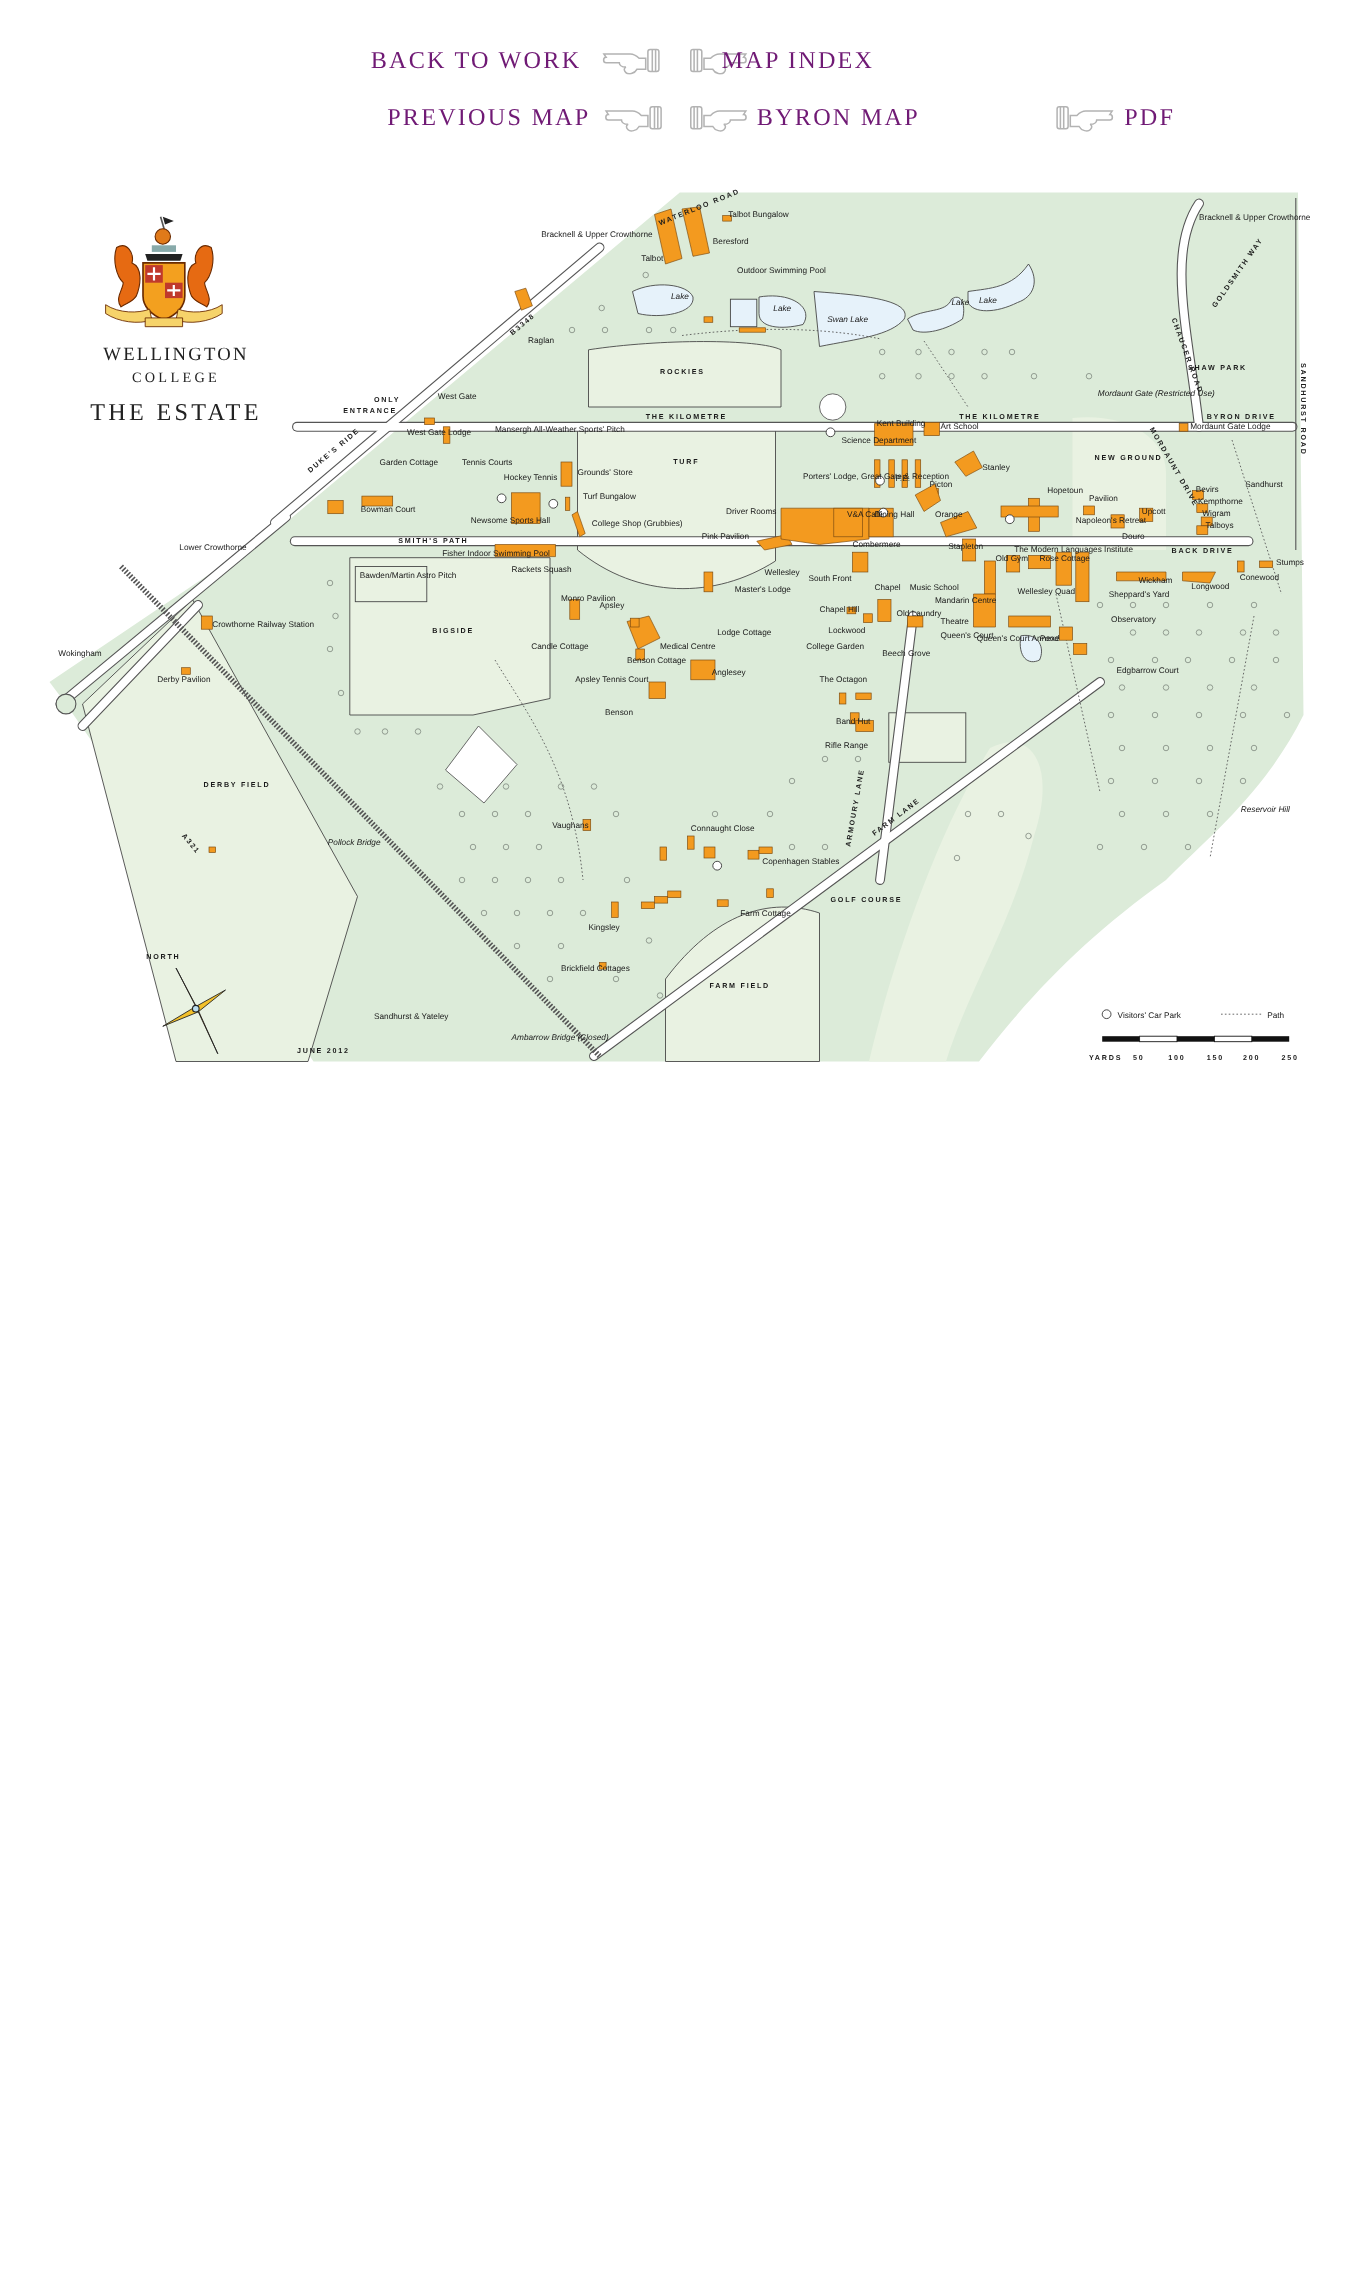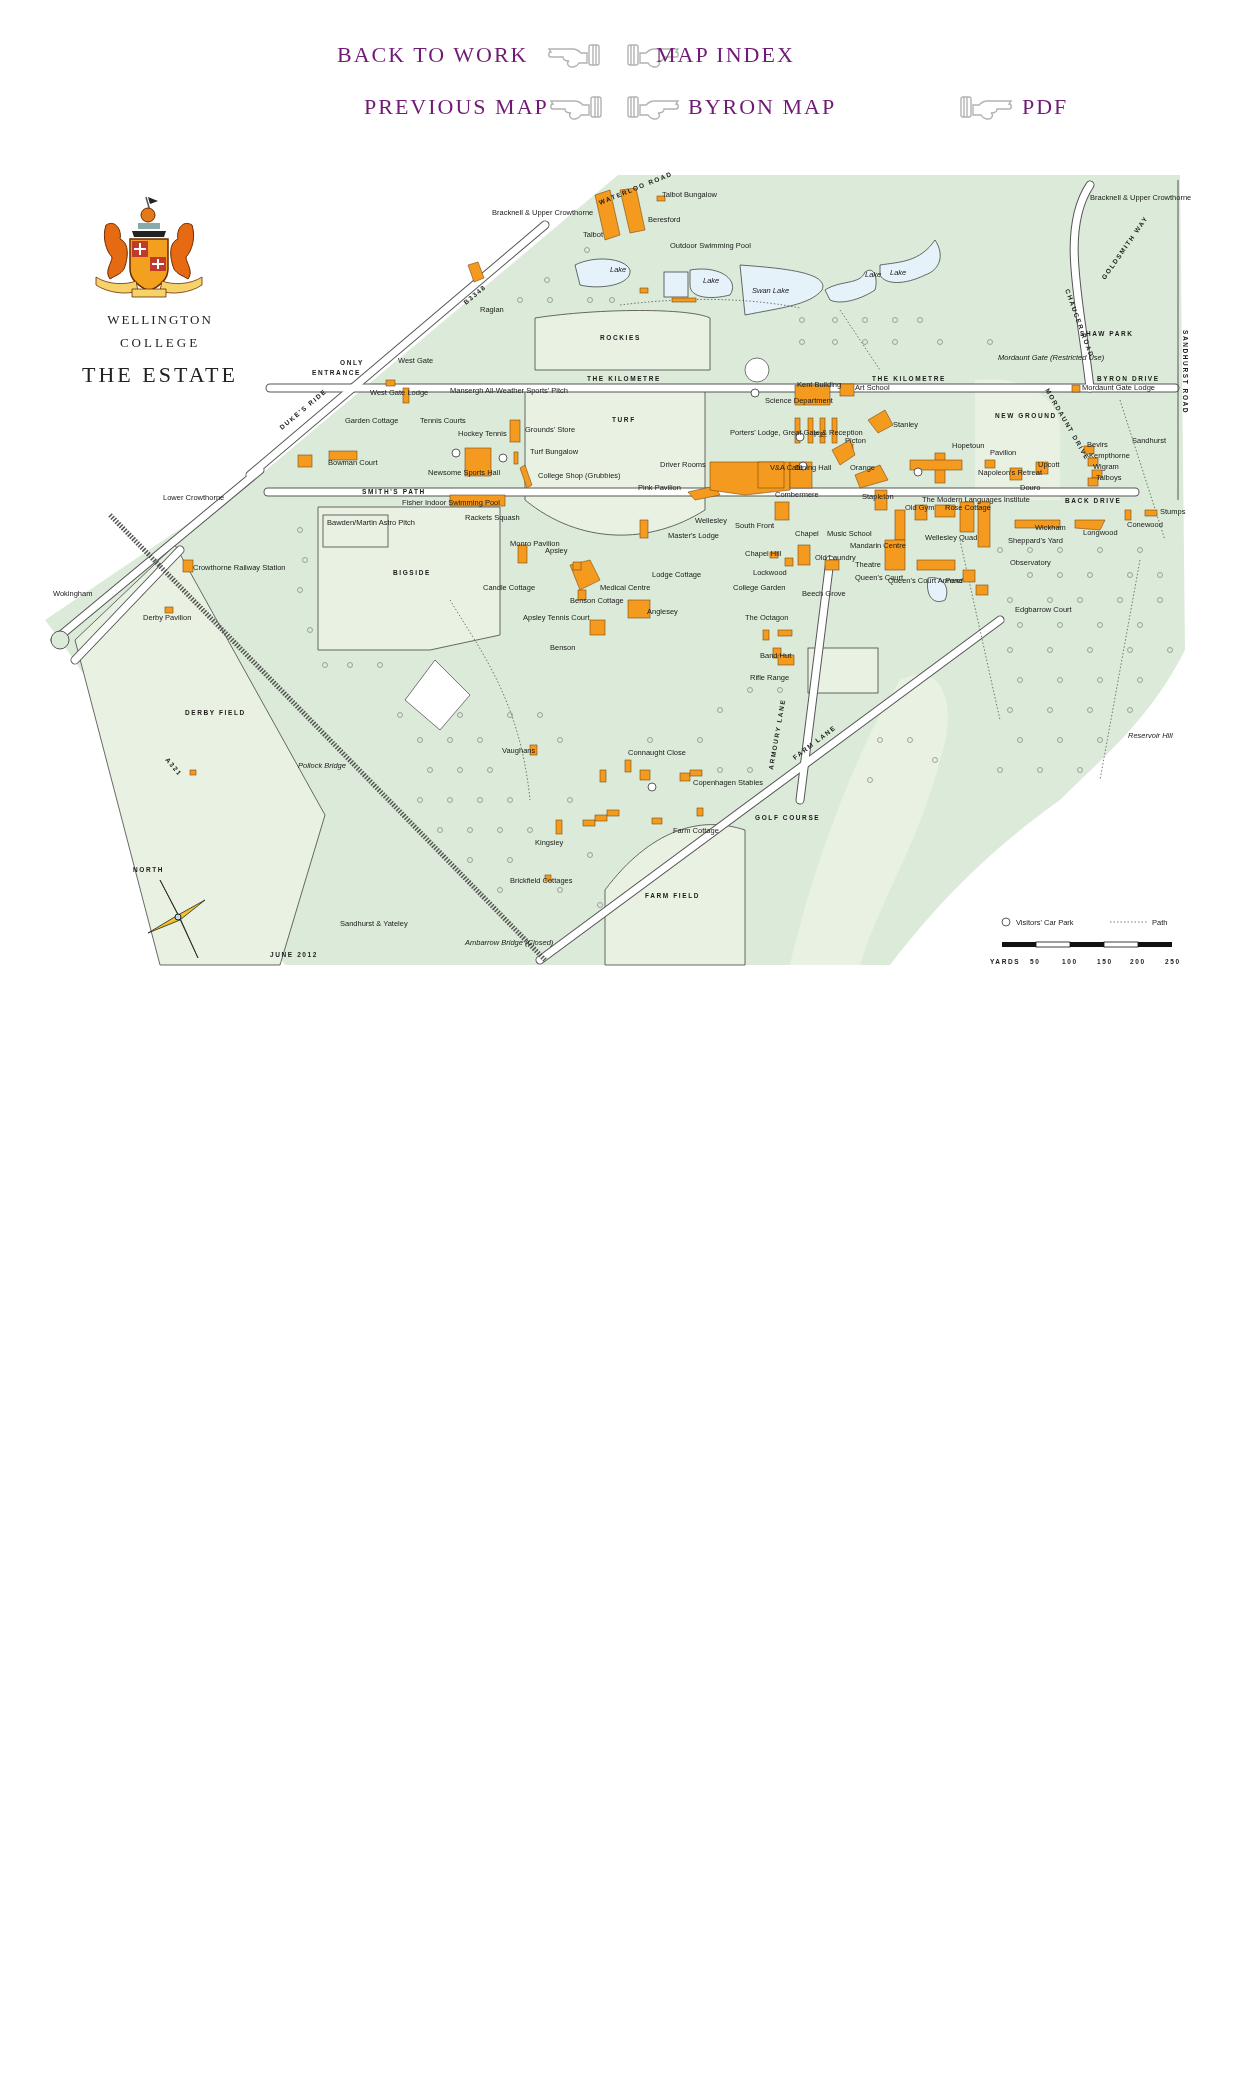--- a/index.html
+++ b/index.html
@@ -30,21 +30,21 @@
 <svg class="hand" style="left:622px;top:42px;" viewBox="0 0 60 26">
   <g fill="none" stroke="#b3b3b3" stroke-width="1.4" transform="translate(60,0) scale(-1,1)">
       <path d="M4 7 h24 c4 0 6 2 8 4 h6 v10 h-8 c-2 4 -8 5 -10 3 c-2 -2 -2 -4 0 -5 c-4 0 -6 -2 -6 -4 h-12 c-3 0 -3 -5 0 -5 z"></path>
       <rect x="44" y="3" width="10" height="20" rx="2"></rect>
       <line x1="48" y1="3" x2="48" y2="23"></line>
       <line x1="51" y1="3" x2="51" y2="23"></line>
     </g>
 </svg>
 <div class="nav" style="left:656px;top:42px;">MAP INDEX</div>
 
-<div class="nav" style="left:364px;top:94px;">PREVIOUS MAP</div>
+<div class="nav" style="left:352px;top:94px;">PREVIOUS MAP</div>
 <svg class="hand" style="left:547px;top:94px;" viewBox="0 0 60 26">
   <g fill="none" stroke="#b3b3b3" stroke-width="1.4">
       <path d="M4 7 h24 c4 0 6 2 8 4 h6 v10 h-8 c-2 4 -8 5 -10 3 c-2 -2 -2 -4 0 -5 c-4 0 -6 -2 -6 -4 h-12 c-3 0 -3 -5 0 -5 z"></path>
       <rect x="44" y="3" width="10" height="20" rx="2"></rect>
       <line x1="48" y1="3" x2="48" y2="23"></line>
       <line x1="51" y1="3" x2="51" y2="23"></line>
     </g>
 </svg>
 <svg class="hand" style="left:622px;top:94px;" viewBox="0 0 60 26">
   <g fill="none" stroke="#b3b3b3" stroke-width="1.4" transform="translate(60,0) scale(-1,1)">
@@ -74,21 +74,21 @@
   <path d="M42 44 h38 v30 c0 12 -10 18 -19 22 c-9 -4 -19 -10 -19 -22 z" fill="#f3a01f" stroke="#6a2a00" stroke-width="1.5"></path>
   <rect x="44" y="46" width="16" height="16" fill="#c0392b"></rect>
   <rect x="62" y="62" width="16" height="14" fill="#c0392b"></rect>
   <path d="M52 48 v12 M46 54 h12 M70 64 v10 M64 69 h12" stroke="#fff" stroke-width="2"></path>
   <path d="M18 30 c10 -6 16 6 14 14 c10 4 8 20 4 30 c-4 6 -8 6 -14 10 c-6 -8 2 -16 2 -22 c-6 -6 -10 -20 -6 -32 z" fill="#e66a12" stroke="#6a2a00"></path>
   <path d="M104 30 c-10 -6 -16 6 -14 14 c-10 4 -8 20 -4 30 c4 6 8 6 14 10 c6 -8 -2 -16 -2 -22 c6 -6 10 -20 6 -32 z" fill="#e66a12" stroke="#6a2a00"></path>
   <path d="M8 82 c12 8 30 8 40 4 l2 10 c-12 4 -30 2 -42 -6 z" fill="#f6d36a" stroke="#6a2a00" stroke-width="0.8"></path>
   <path d="M114 82 c-12 8 -30 8 -40 4 l-2 10 c12 4 30 2 42 -6 z" fill="#f6d36a" stroke="#6a2a00" stroke-width="0.8"></path>
   <path d="M44 94 h34 v8 h-34 z" fill="#f6d36a" stroke="#6a2a00" stroke-width="0.8"></path>
 </svg>
-<div class="crest-title" style="top:312px;font-size:13px;letter-spacing:2px;">WELLINGTON</div>
+<div class="crest-title" style="top:312px;font-size:17px;letter-spacing:2px;">WELLINGTON</div>
 <div class="crest-title" style="top:335px;font-size:13px;letter-spacing:3px;">COLLEGE</div>
 <div class="crest-title" style="top:362px;font-size:22px;letter-spacing:3px;">THE ESTATE</div>
 
 <svg class="map-wrap" viewBox="0 160 1236 830" width="1236" height="830">
 
   <path d="M260 475 L618 175 L1180 175 L1185 650 C1150 720 1100 760 1060 800 C990 850 940 900 890 965 L545 965 L285 965 L60 640 L45 620 Z" fill="#dcebd9"></path>
 
   <path d="M75 640 L175 545 L325 815 L280 965 L160 965 Z" fill="#e9f2e2" stroke="#444" stroke-width="0.8"></path>
   <path d="M535 318 C600 308 690 308 710 318 L710 370 L535 370 Z" fill="#e9f2e2" stroke="#444" stroke-width="0.8"></path>
   <path d="M525 385 L705 385 L705 510 C650 545 580 545 525 500 Z" fill="#e9f2e2" stroke="#444" stroke-width="0.8"></path>

